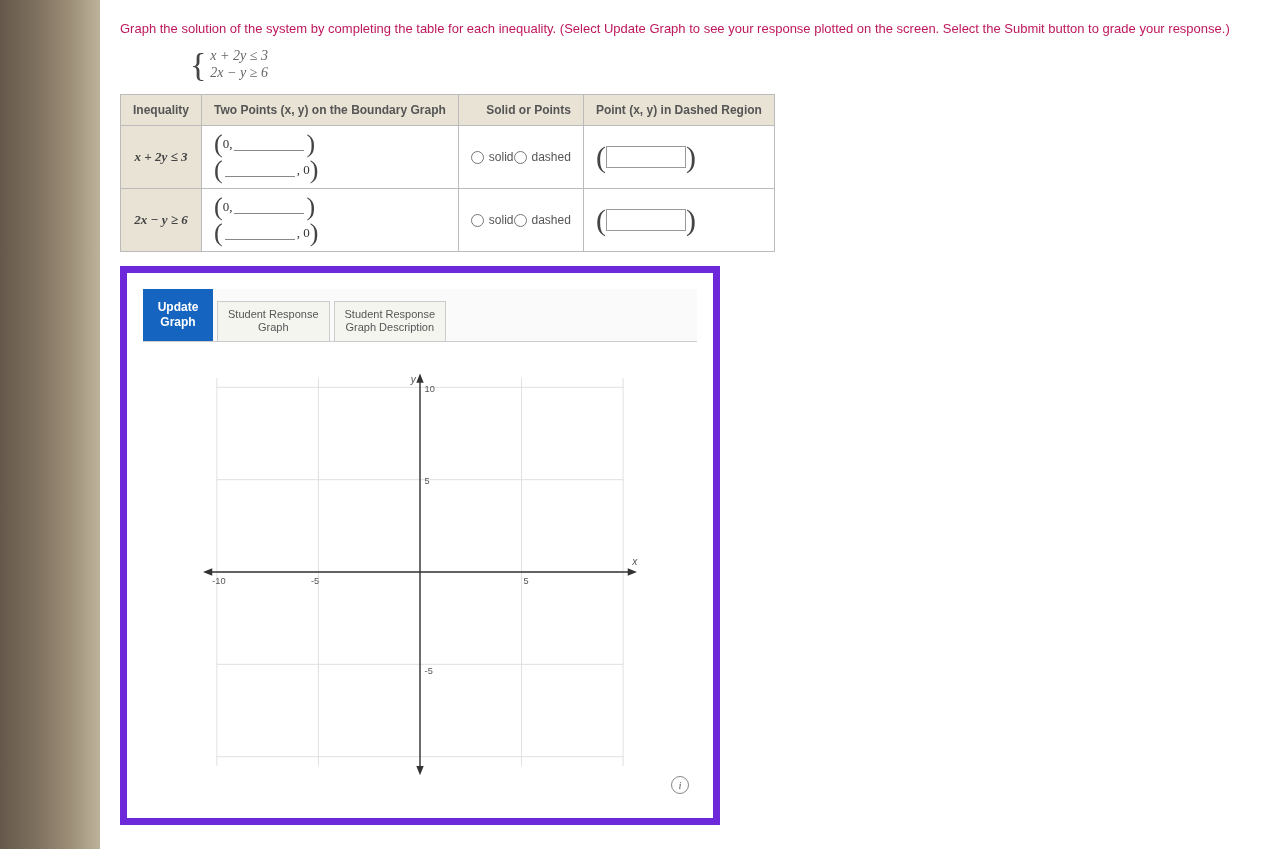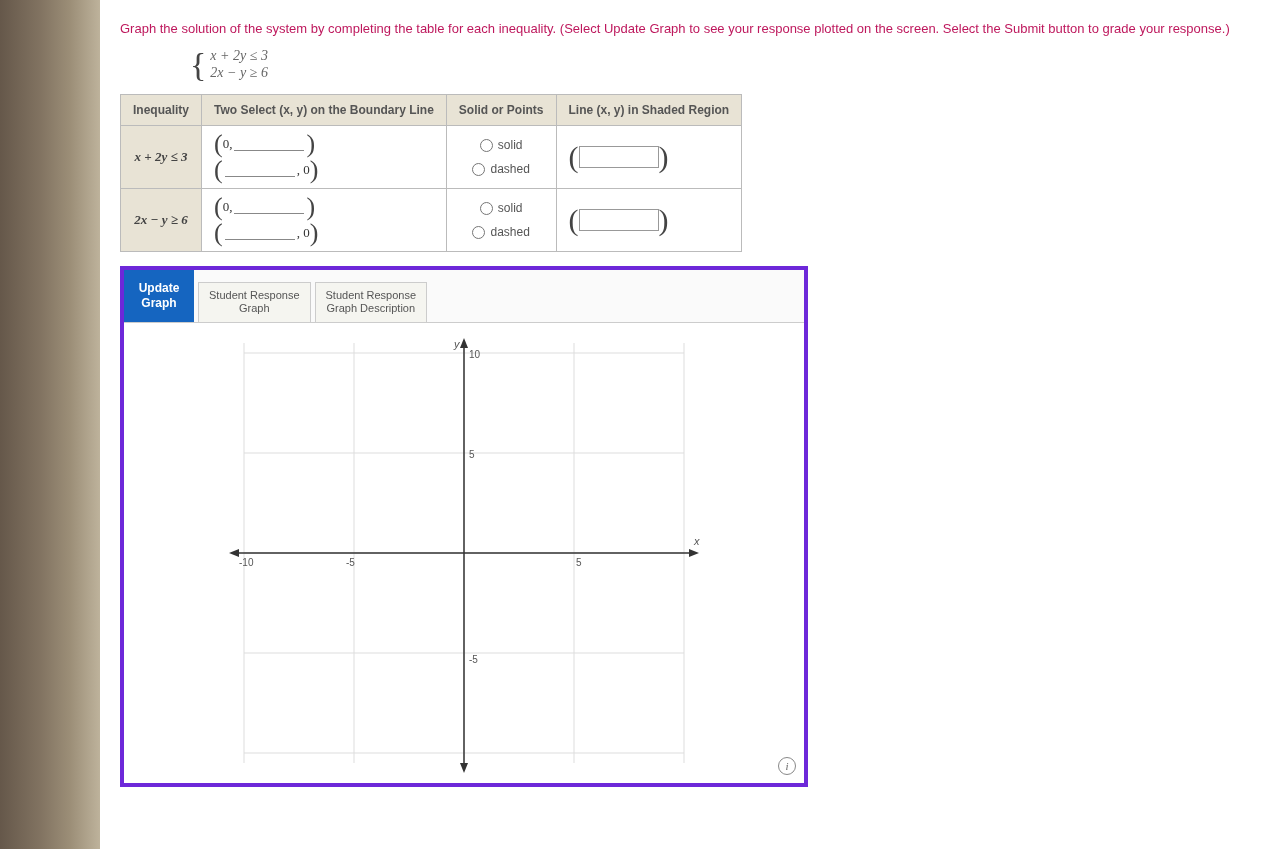--- a/index.html
+++ b/index.html
@@ -68,40 +68,40 @@
   .pt-row { display:flex; flex-direction:column; gap:6px;}
   .pt { display:flex; align-items:center; font-family:"Times New Roman",serif;}
   .paren { font-size:26px; line-height:20px; color:#444;}
   .blank {
     display:inline-block;
     min-width:70px;
     border-bottom:1px solid #888;
     height:14px;
     margin:0 2px;
   }
-  .radio-stack { display:flex; flex-direction:column; gap:10px; font-size:12px; color:#555;align-items:center;}
+  .radio-stack { display:flex; flex-direction:row; font-size:12px; color:#555;align-items:center;}
   .radio-stack label { display:flex; align-items:center; gap:5px;}
   input[type=radio]{ margin:0;}
   .shaded-box {
     display:flex;
     align-items:center;
     font-family:"Times New Roman",serif;
   }
   .shaded-box .paren { font-size:30px;}
   .shaded-input {
     width:80px;
     height:22px;
     border:1px solid #999;
     background:#fff;
   }
   
   .graph-panel {
-    border:4px solid #6d28d9;
-    width:688px;
-    padding:0;
+    border:7px solid #6d28d9;
+    width:600px;
+    padding:16px;
     position:relative;
   }
   .graph-tabs {
     display:flex;
     align-items:stretch;
     border-bottom:1px solid #ccc;
     background:#fafafa;
   }
   .update-btn {
     background:#1565c0;
@@ -169,23 +169,23 @@
     <div class="eq-stack">
       <span class="eq-line">x + 2y ≤ 3</span>
       <span class="eq-line">2x − y ≥ 6</span>
     </div>
   </div>
 
   <table class="main">
     <thead>
       <tr>
         <th>Inequality</th>
-        <th>Two Select (x, y) on the Boundary Line</th>
+        <th>Two Points (x, y) on the Boundary Graph</th>
         <th>Solid or Points</th>
-        <th>Line (x, y) in Shaded Region</th>
+        <th>Point (x, y) in Dashed Region</th>
       </tr>
     </thead>
     <tbody>
 
       <tr>
         <td class="ineq-cell">x + 2y ≤ 3</td>
         <td>
           <div class="pt-row">
             <div class="pt">
               <span class="paren">(</span>

